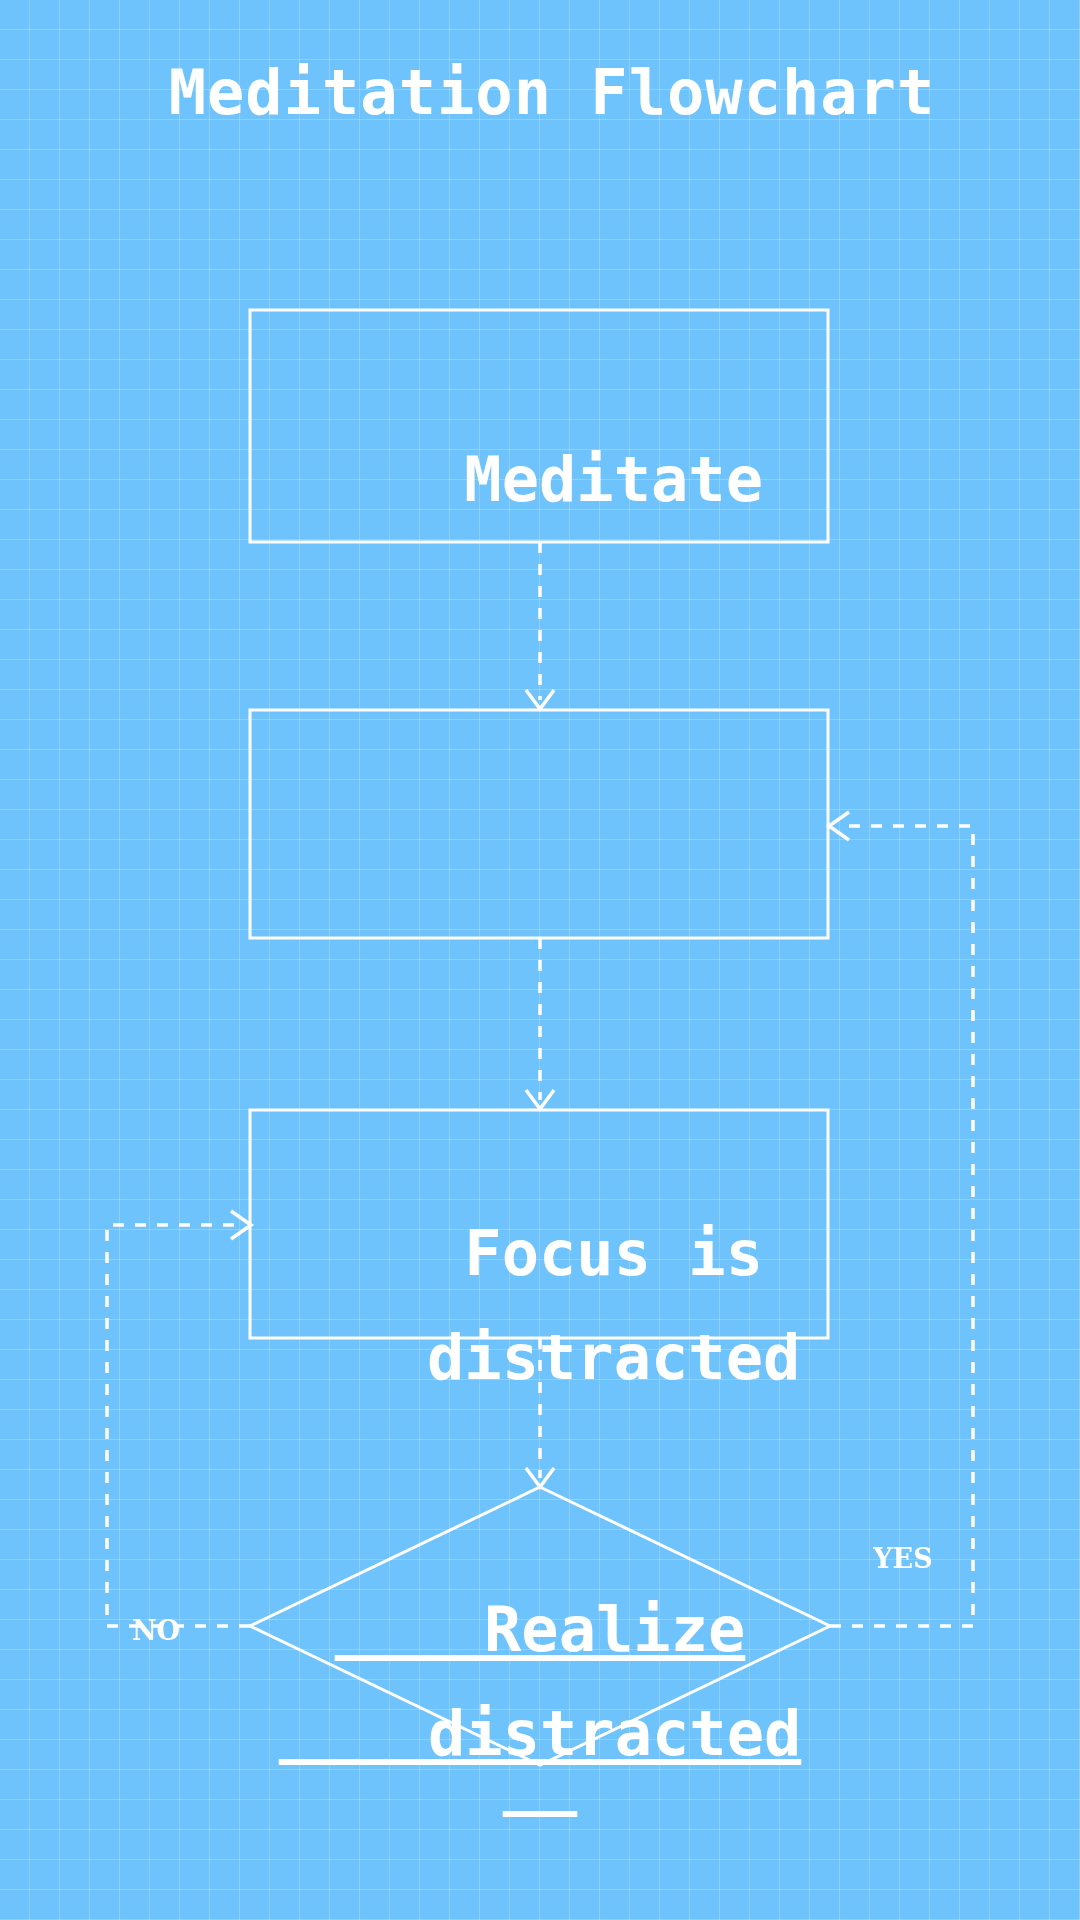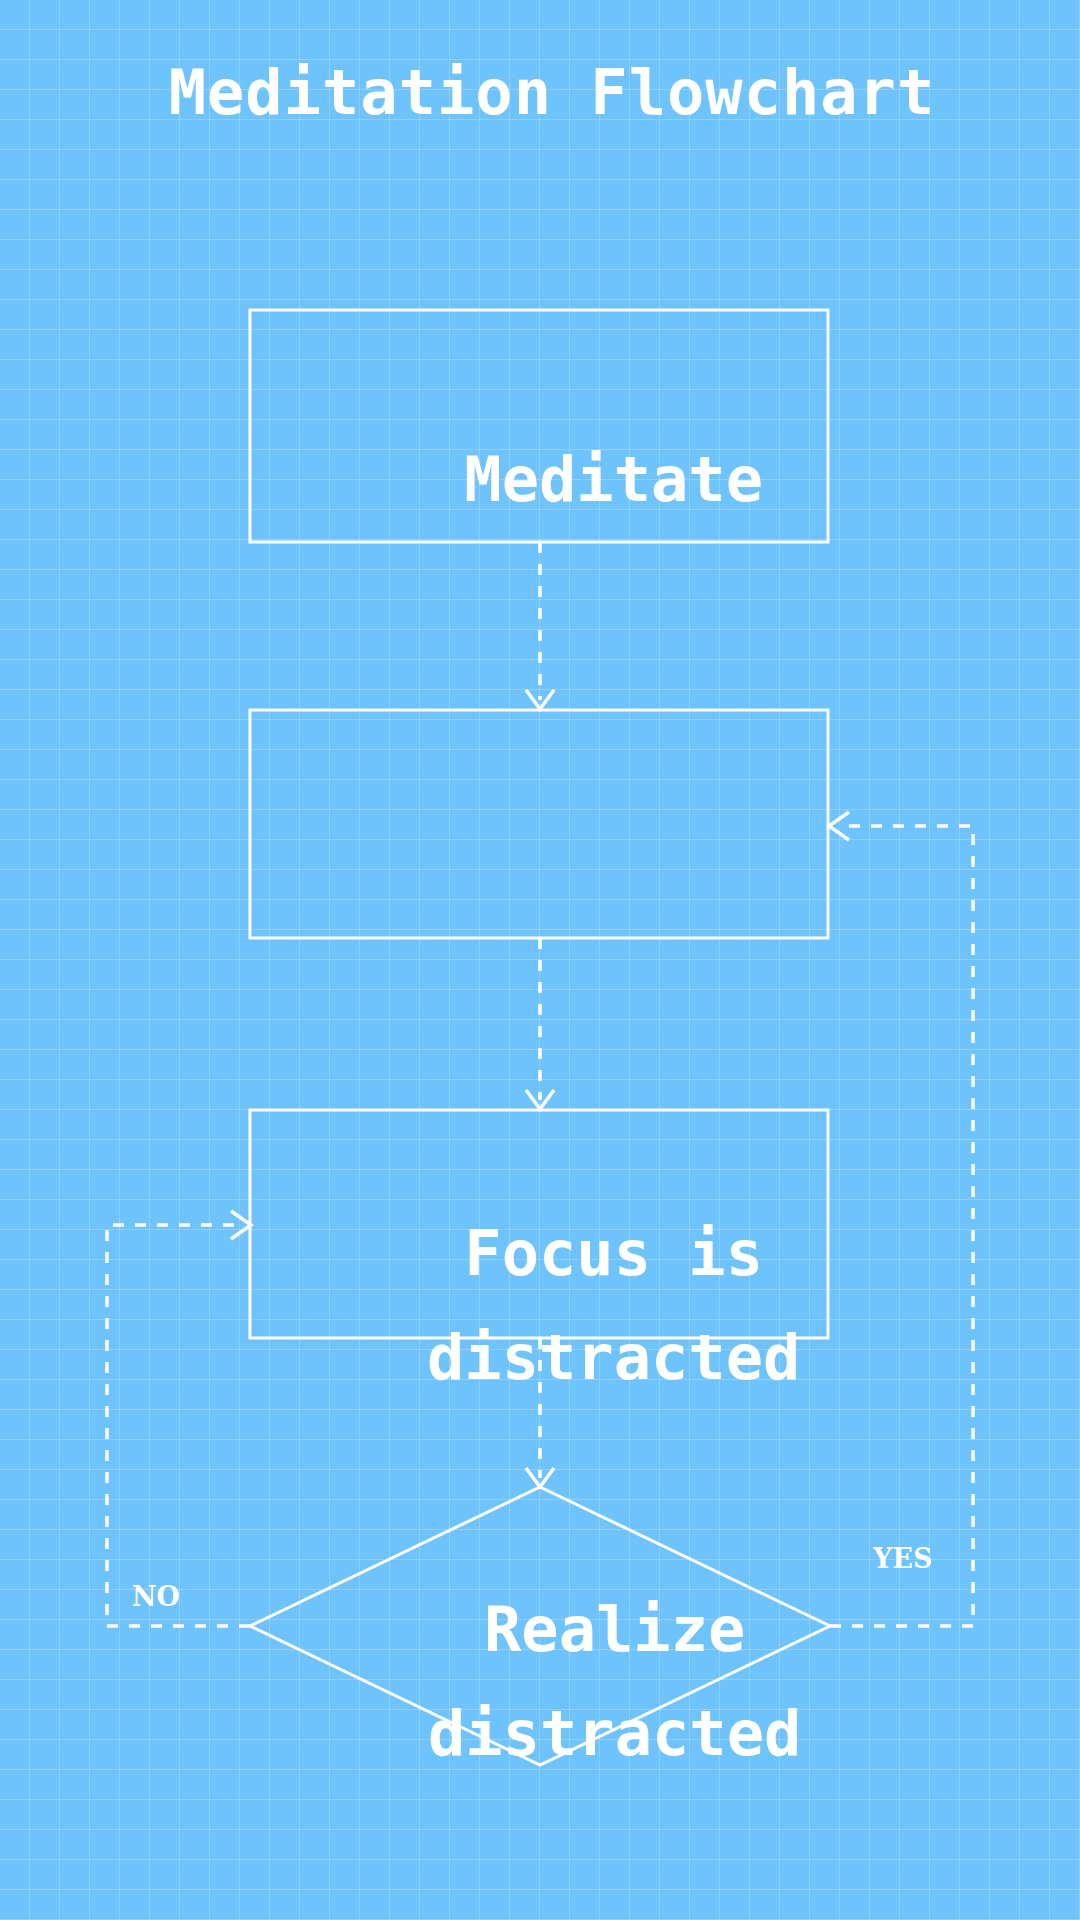--- a/index.html
+++ b/index.html
@@ -70,23 +70,23 @@
     font-size: 27px;
     line-height: 30px;
     text-align: center;
     white-space: pre;
   }
 
   
   #node-meditate-label     { left: 250px; top: 402px;  width: 578px; }
   #node-focus-label        { left: 250px; top: 776px;  width: 578px; }
   #node-distracted-label   { left: 250px; top: 1176px; width: 578px; }
-  #node-realize-label      { left: 250px; top: 1552px; width: 580px; }
+  #node-realize-label      { left: 250px; top: 1552px; width: 580px; text-decoration: underline; }
 
-  #edge-label-no  { left: 118px; top: 1582px; width: 76px; }
+  #edge-label-no  { left: 118px; top: 1616px; width: 76px; }
   #edge-label-yes { left: 860px; top: 1544px; width: 86px; }
 </style>
 </head>
 <body>
 
 <div id="canvas">
 
   <svg id="flow-svg" viewBox="0 0 1080 1920">
 
     <rect x="250" y="310" width="578" height="232" fill="none" stroke="#ffffff" stroke-width="3"></rect>

